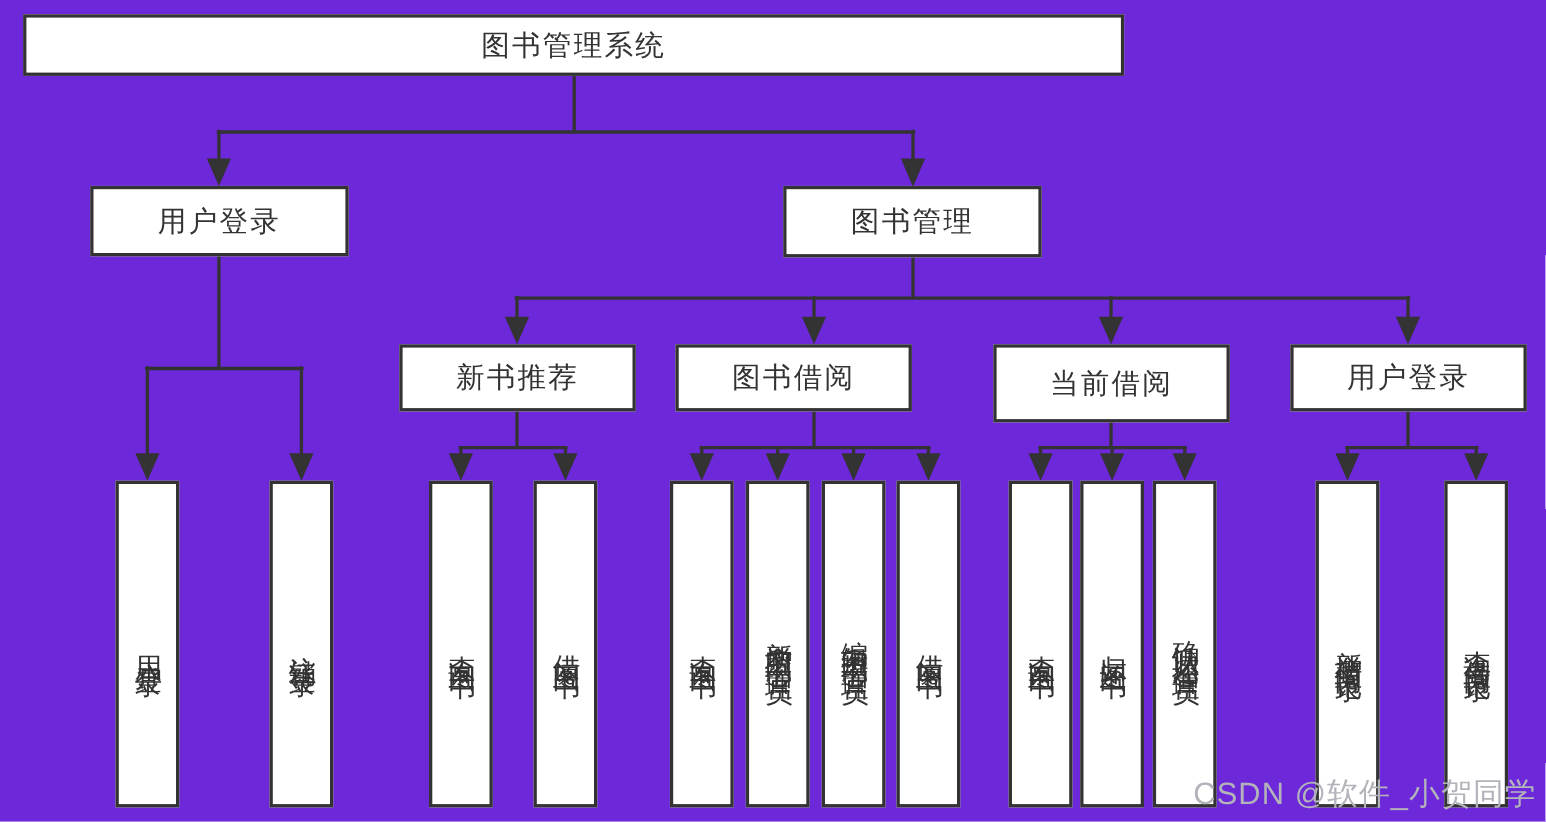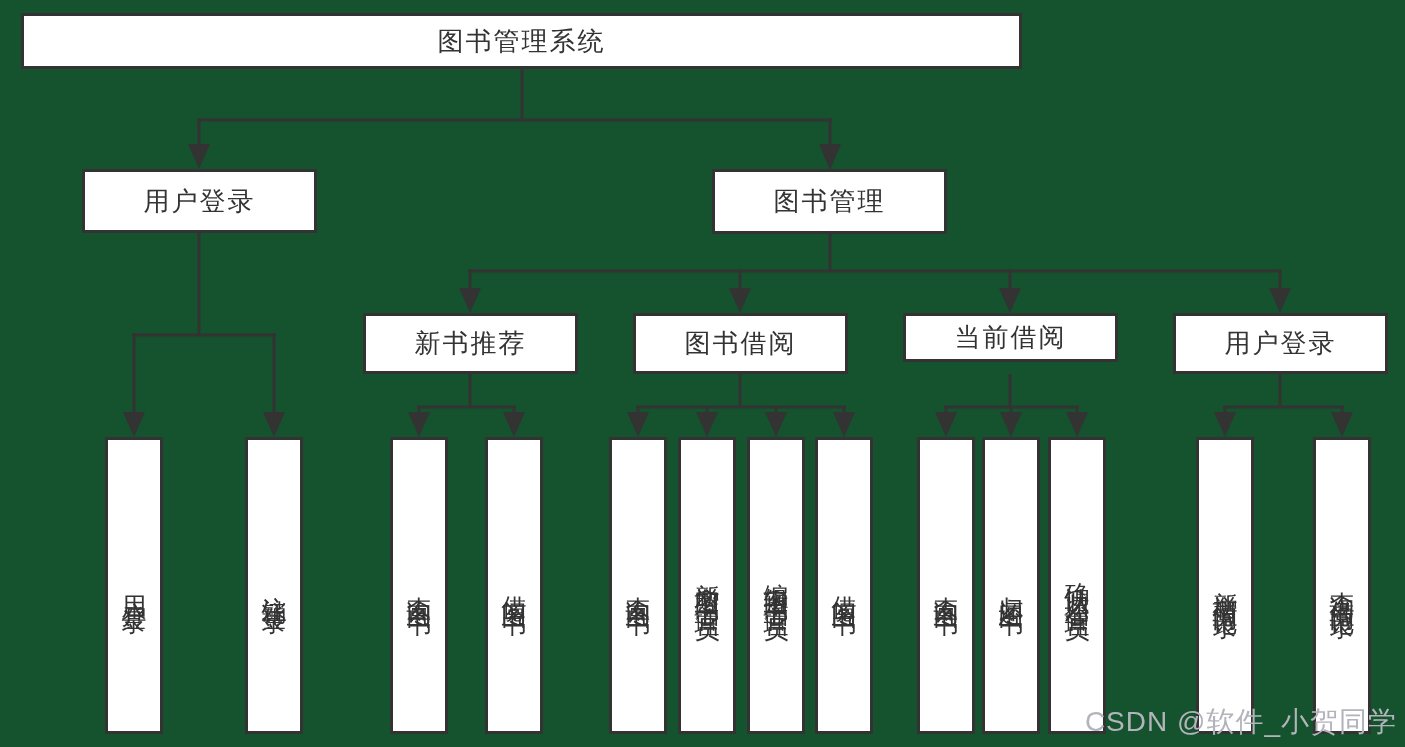--- a/index.html
+++ b/index.html
@@ -1,19 +1,19 @@
 <!DOCTYPE html>
 <html><head>
 <meta charset="utf-8">
 <style>
   html,body{margin:0;padding:0;background:#ffffff;}
   .canvas{
     position:relative;
     width:1405px;height:747px;
-    background:#14532d;
+    background:#6d28d9;
     font-family:"Liberation Sans","DejaVu Sans",sans-serif;
     overflow:hidden;
   }
   svg.wires{position:absolute;left:0;top:0;width:1405px;height:747px;}
   .box{
     position:absolute;
     box-sizing:border-box;
     border:3px solid #333333;
     background:#ffffff;
     display:flex;align-items:center;justify-content:center;
@@ -114,24 +114,24 @@
   <div class="box hbox" style="left:82px;top:169px;width:235px;height:64px;">
     <span>用户登录</span>
   </div>
   <div class="box hbox" style="left:363px;top:313px;width:215px;height:61px;">
     <span>新书推荐</span>
   </div>
 
   <div class="box hbox" style="left:712px;top:169px;width:235px;height:65px;">
     <span>图书管理</span>
   </div>
-  <div class="box hbox" style="left:633px;top:313px;width:215px;height:61px;">
+  <div class="box hbox" style="left:614px;top:313px;width:215px;height:61px;">
     <span>图书借阅</span>
   </div>
-  <div class="box hbox" style="left:903px;top:313px;width:215px;height:49px;">
+  <div class="box hbox" style="left:903px;top:313px;width:215px;height:71px;">
     <span>当前借阅</span>
   </div>
   <div class="box hbox" style="left:1173px;top:313px;width:215px;height:61px;">
     <span>用户登录</span>
   </div>
 
   <div class="box vbox" style="left:105px;top:437px;width:58px;height:297px;">
     <span class="vlabel">用户登录</span>
   </div>
   <div class="box vbox" style="left:245px;top:437px;width:58px;height:297px;">

